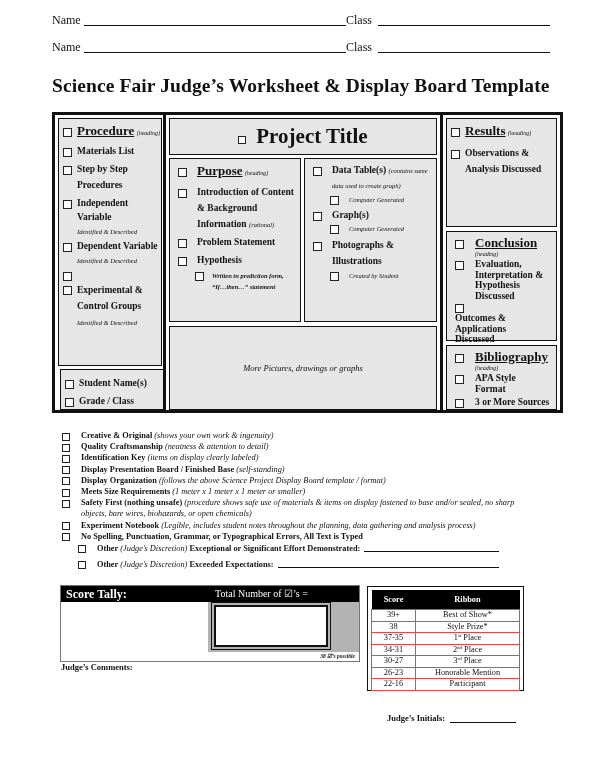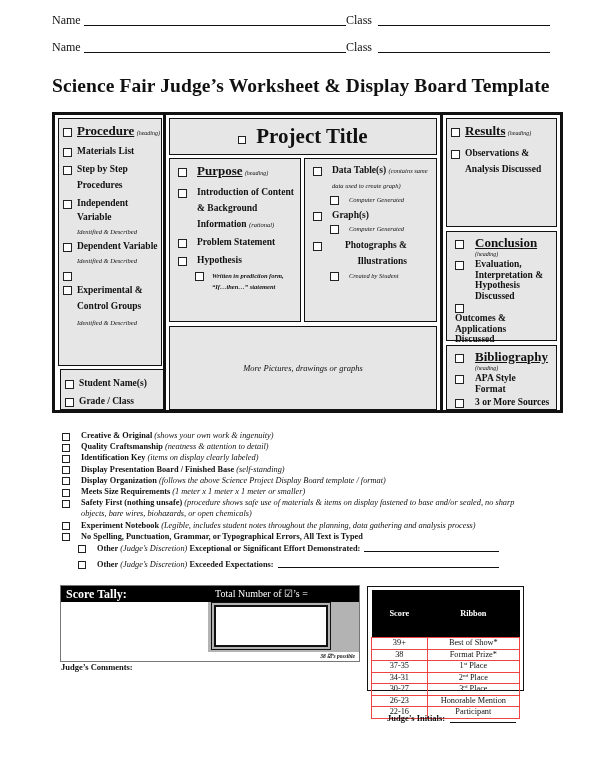--- a/index.html
+++ b/index.html
@@ -35,21 +35,21 @@
   .tally { position: absolute; left: 60px; top: 585px; width: 300px; height: 77px; border: 1px solid #777; box-sizing: border-box; }
   .tally-head { position: absolute; left: 0; top: 0; width: 298px; height: 16px; background: #000; color: #fff; }
   .tally-left { position: absolute; left: 0; top: 16px; width: 147px; height: 50px; background: #b3b3b3; border-right: 1px solid #333; box-sizing: border-box; font-size: 7.8px; font-style: italic; line-height: 9.3px; padding: 1px 3px; color: #222; }
   .tally-right { position: absolute; left: 147px; top: 16px; width: 151px; height: 50px; background: #b3b3b3; }
   .tally-box { position: absolute; left: 6px; top: 3px; width: 114px; height: 42px; background: #fff; border: 2px solid #111; outline: 1px solid #111; outline-offset: 2px; box-sizing: border-box; }
   .tally-foot { position: absolute; left: 0; top: 66px; width: 298px; height: 9px; background: #fff; font-size: 5.5px; font-style: italic; font-weight: bold; text-align: right; padding-right: 4px; box-sizing: border-box; line-height: 9px; }
 
   
   .ribbon-wrap { position: absolute; left: 367px; top: 586px; width: 157px; height: 105px; border: 1px solid #111; box-sizing: border-box; }
   table.ribbon { position: absolute; left: 3px; top: 3px; width: 149px; border-collapse: collapse; font-size: 8.3px; }
-  table.ribbon th { background: #000; color: #fff; font-weight: bold; height: 11px; line-height: 11px; padding: 18px; }
+  table.ribbon th { background: #000; color: #fff; font-weight: bold; height: 11px; line-height: 11px; padding: 4px; }
   table.ribbon td { border: 1px solid #ef4444; height: 10.5px; line-height: 10.5px; padding: 0; text-align: center; }
   table.ribbon td.sc { width: 43px; }
   sup { font-size: 5px; vertical-align: 3px; line-height: 0; }
 </style>
 </head>
 <body>
 
 <div class="name-row" style="top:12px;">
   <span>Name</span>
 </div>
@@ -151,21 +151,21 @@
     <div class="item" style="margin-top:2px;">
       <span class="cb" style="margin-right:10px;"></span>
       <span>Graph(s)</span>
     </div>
     <div class="item" style="margin-left:17px; margin-top:1px;">
       <span class="cb" style="margin-top:2px; margin-right:10px;"></span>
       <span class="sub">Computer Generated</span>
     </div>
     <div class="item" style="margin-top:2px; line-height:16px;">
       <span class="cb" style="margin-top:4.5px; margin-right:10px;"></span>
-      <span style="width:75px;text-align:right;">Photographs &amp; Illustrations</span>
+      <span style="width:75px;">Photographs &amp; Illustrations</span>
     </div>
     <div class="item" style="margin-left:17px; margin-top:1px;">
       <span class="cb" style="margin-top:2px; margin-right:10px;"></span>
       <span class="sub">Created by Student</span>
     </div>
   </div>
 
   <div class="panel" style="left:114px; top:211px; width:268px; height:84px; display:flex; align-items:center; justify-content:center;">
     <span style="font-size:8.5px; font-style:italic;">More Pictures, drawings or graphs</span>
   </div>
@@ -284,21 +284,21 @@
         <th>Ribbon</th>
       </tr>
     </thead>
     <tbody>
       <tr>
           <td class="sc">39+</td>
           <td>Best of Show*</td>
         </tr>
       <tr>
           <td class="sc">38</td>
-          <td>Format Prize*</td>
+          <td>Style Prize*</td>
         </tr>
       <tr>
           <td class="sc">37-35</td>
           <td><span>1</span><sup>st</sup><span> Place</span></td>
         </tr>
       <tr>
           <td class="sc">34-31</td>
           <td><span>2</span><sup>nd</sup><span> Place</span></td>
         </tr>
       <tr>

